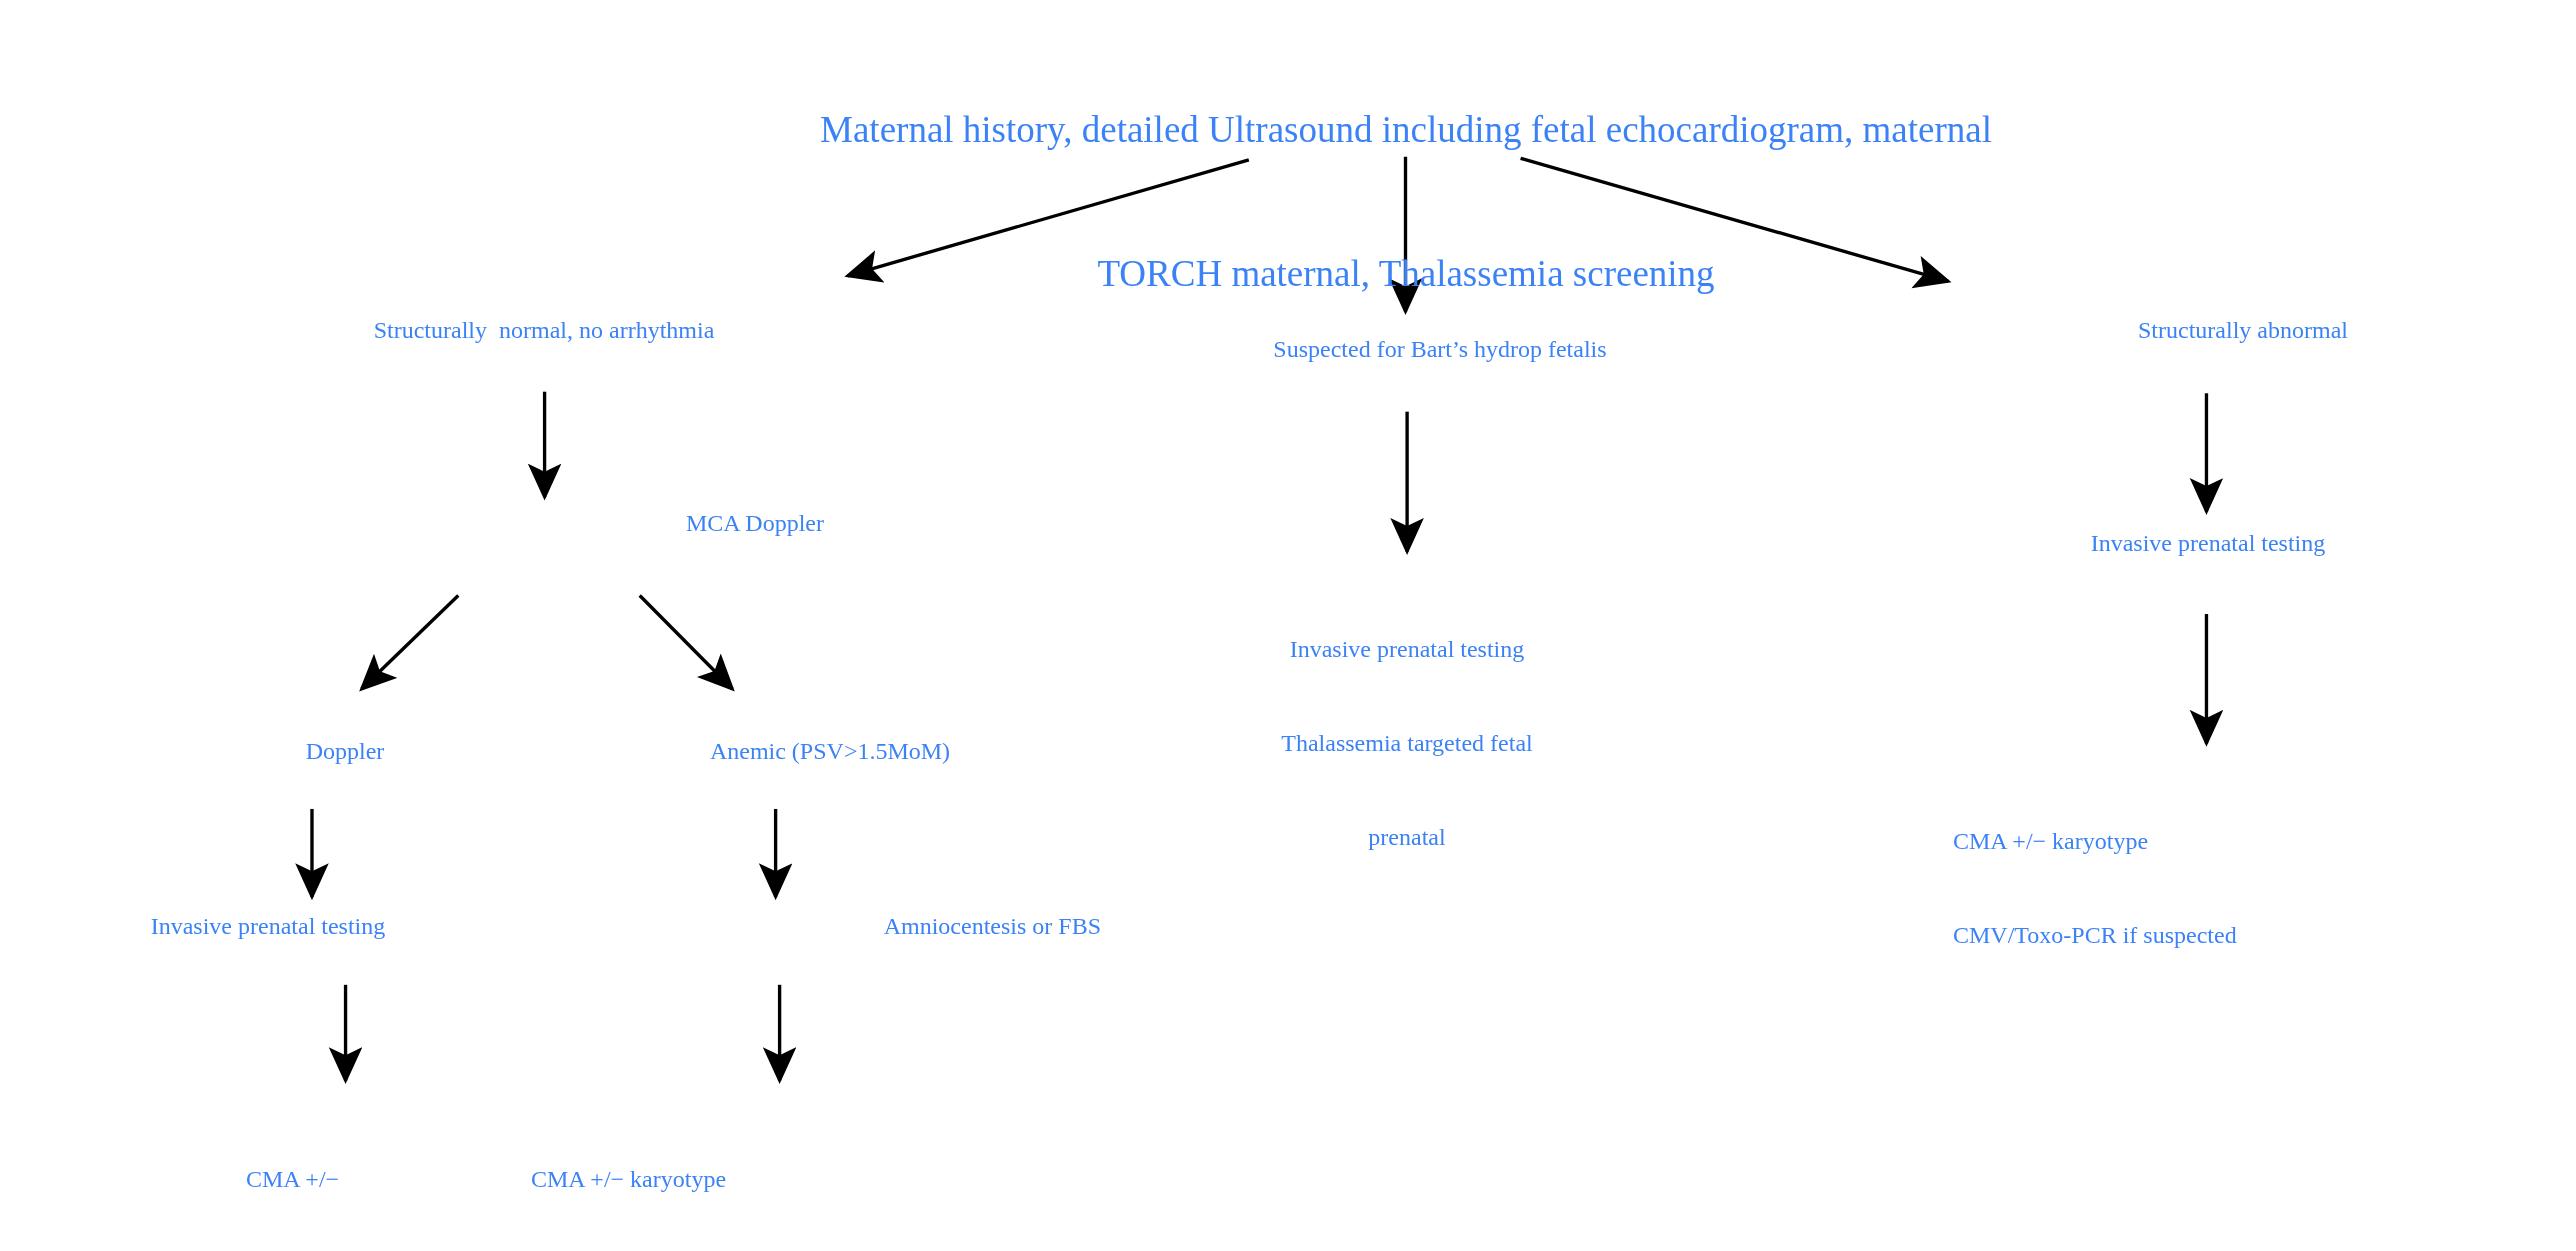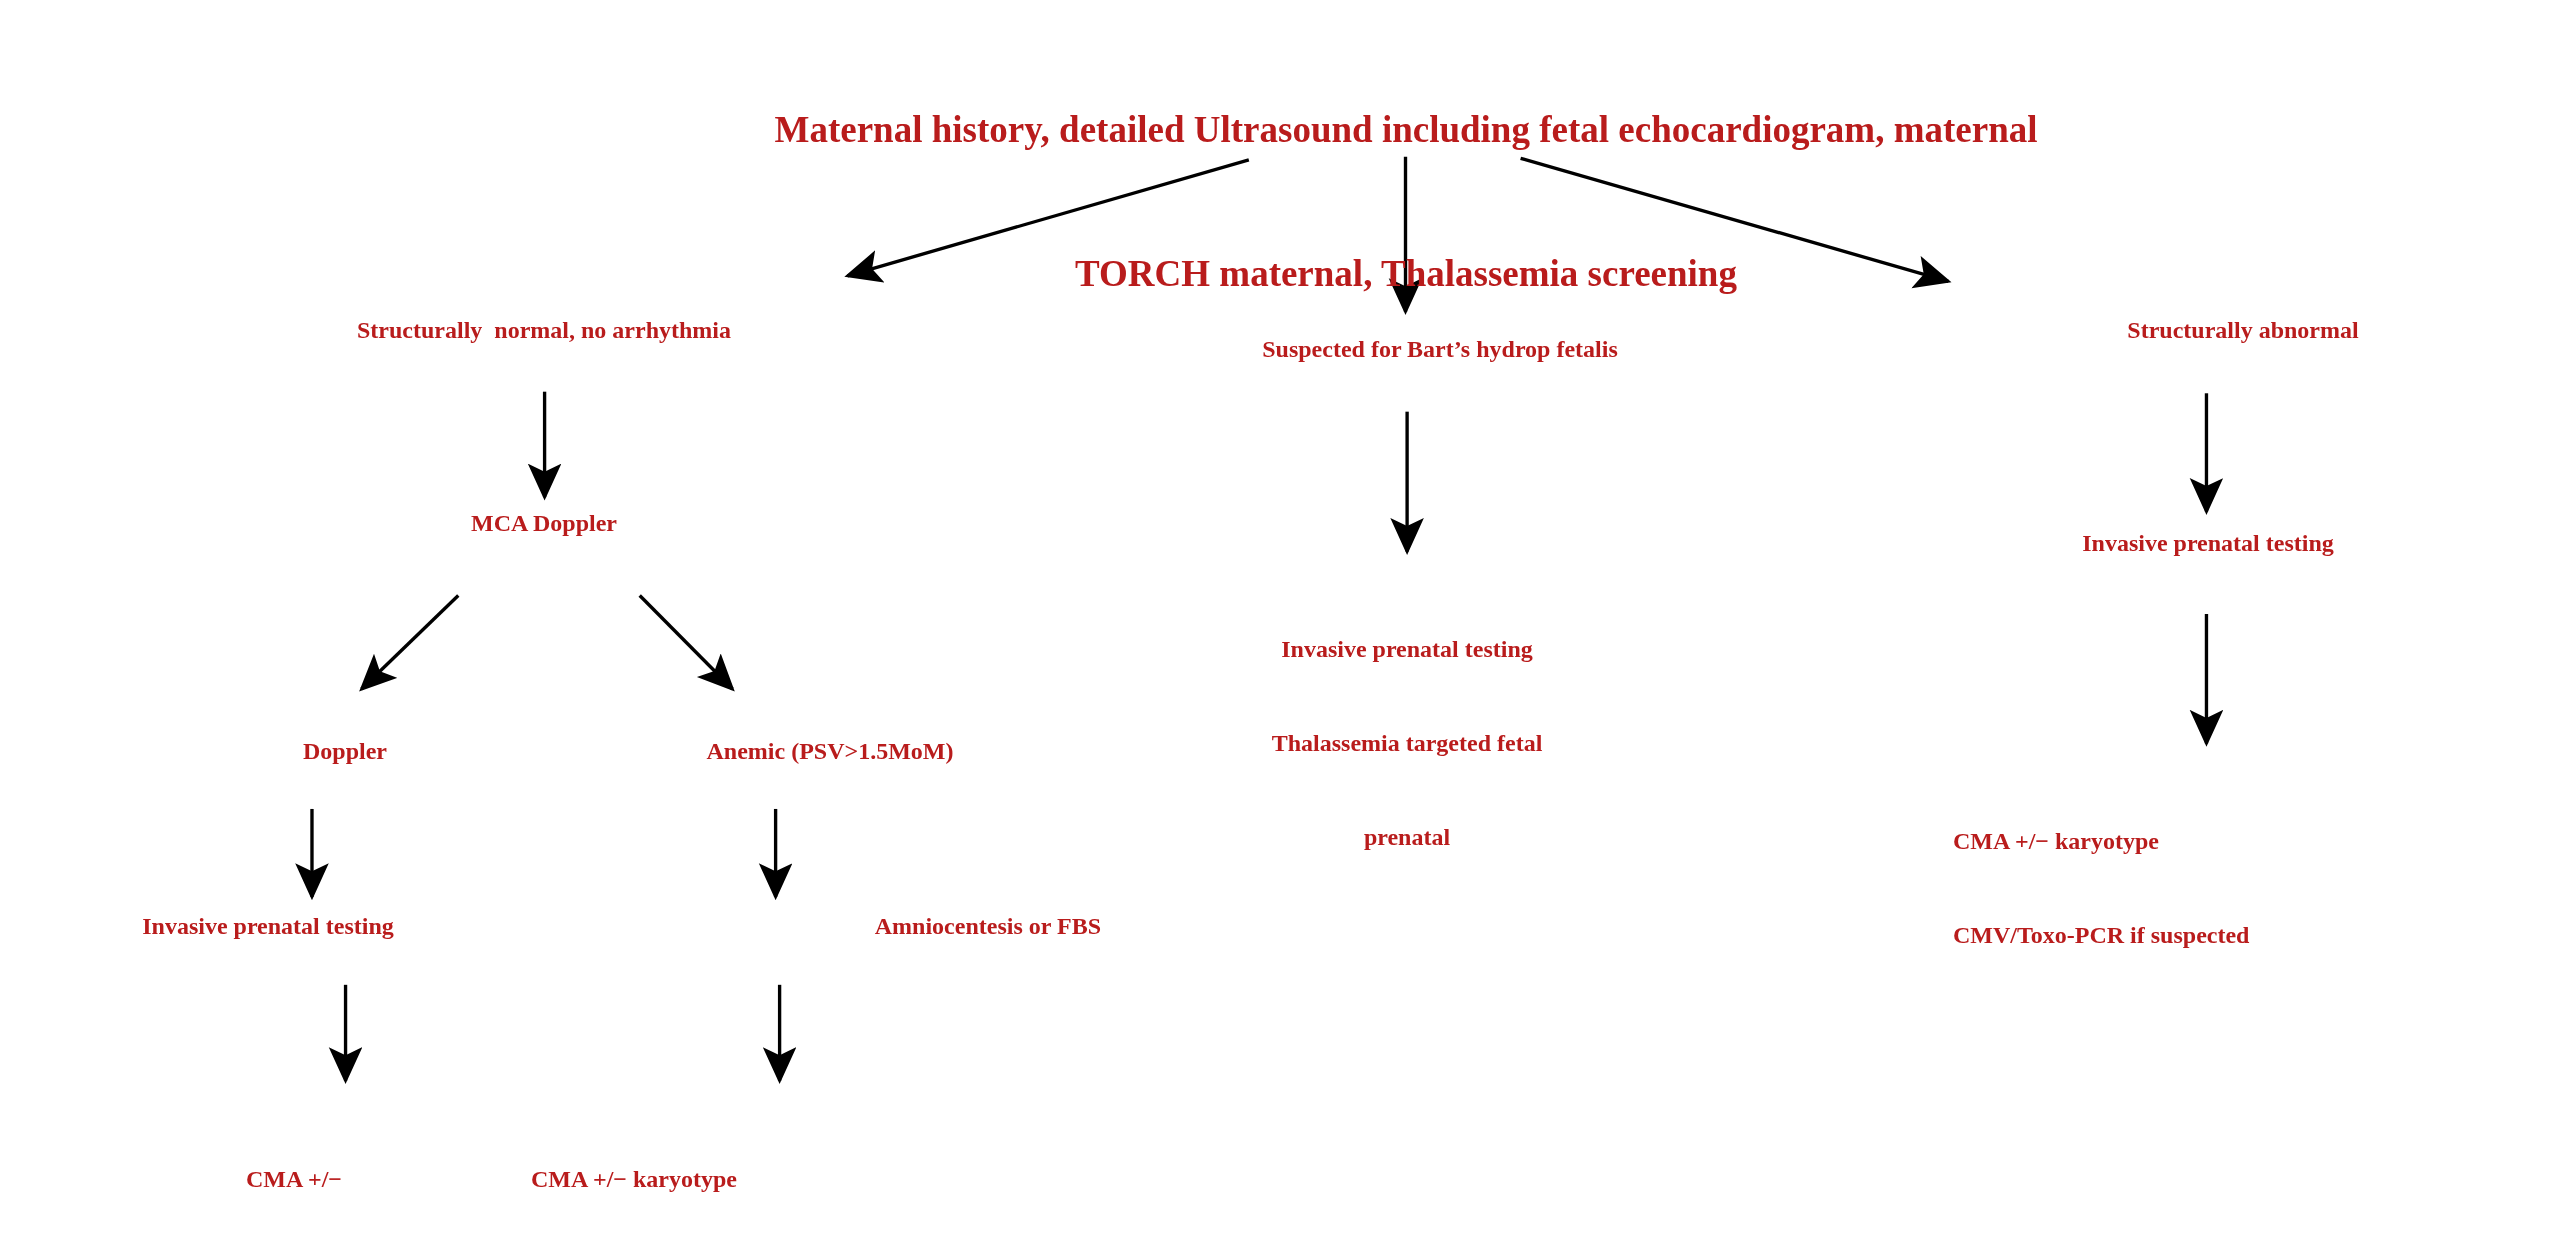--- a/index.html
+++ b/index.html
@@ -14,22 +14,22 @@
   }
   #canvas {
     position: relative;
     width: 2576px;
     height: 1251px;
     background: #ffffff;
     overflow: hidden;
   }
   .node {
     position: absolute;
-    color: #b91c1c;
-    font-weight: 700;
+    color: #3b82f6;
+    font-weight: 400;
     line-height: 1.30;
     white-space: pre;
   }
   .c  { text-align: center; transform: translateX(-50%); }
   .l  { text-align: left; }
 
   
   .fs-root  { font-size: 37px; }
   .fs-main  { font-size: 24px; }
 
@@ -71,21 +71,21 @@
     <line x1="2760" y1="768" x2="2760" y2="930" stroke="#000000" stroke-width="4.2" marker-end="url(#ah)"></line>
   </svg>
 
   <div class="node c fs-root" style="left:1406px; top:9.6px; width:1679px;">
     <div>Maternal history, detailed Ultrasound including fetal echocardiogram, maternal</div>
     <div>TORCH maternal, Thalassemia screening</div>
   </div>
 
   <div class="node c fs-main" style="left:544px; top:315px; width:959px;">Structurally  normal, no arrhythmia</div>
 
-  <div class="node c fs-main" style="left:544px; top:508px; width:560px;">MCA Doppler</div>
+  <div class="node c fs-main" style="left:544px; top:508px; width:560px;text-align:right;">MCA Doppler</div>
 
   <div class="node c fs-main" style="left:345px; top:736px; width:400px;">Doppler</div>
 
   <div class="node c fs-main" style="left:830px; top:736px; width:640px;">Anemic (PSV&gt;1.5MoM)</div>
 
   <div class="node c fs-main" style="left:268px; top:911px; width:576px;">Invasive prenatal testing</div>
 
   <div class="node c fs-main" style="left:821px; top:911px; width:560px;text-align:right;">Amniocentesis or FBS</div>
 
   <div class="node l fs-main" style="left:246px; top:1102px; width:336px;">

